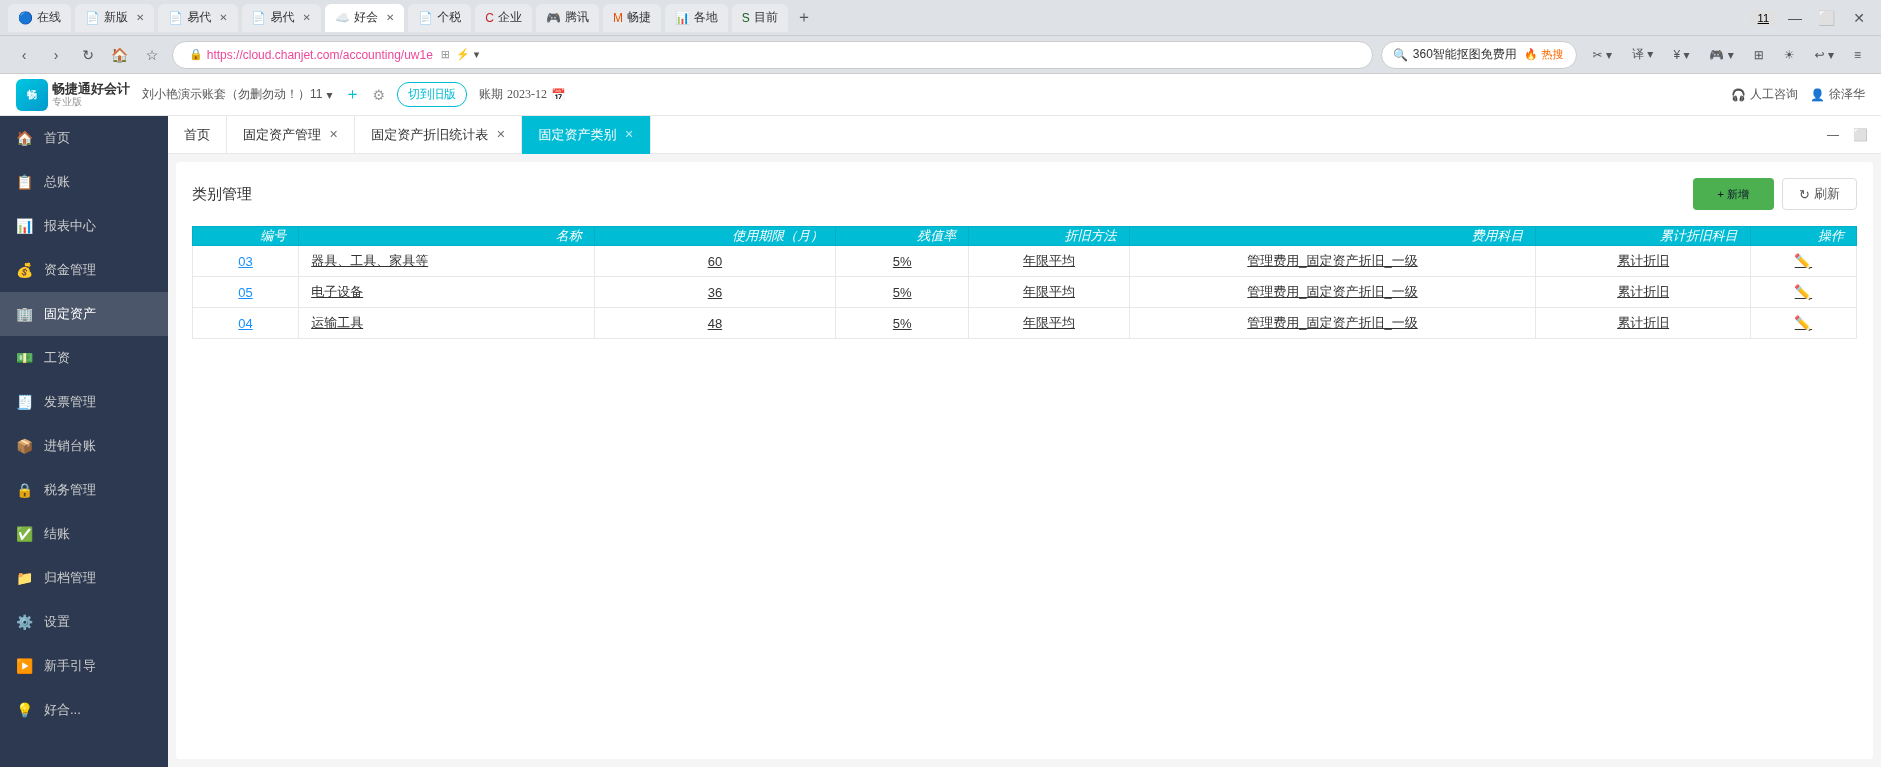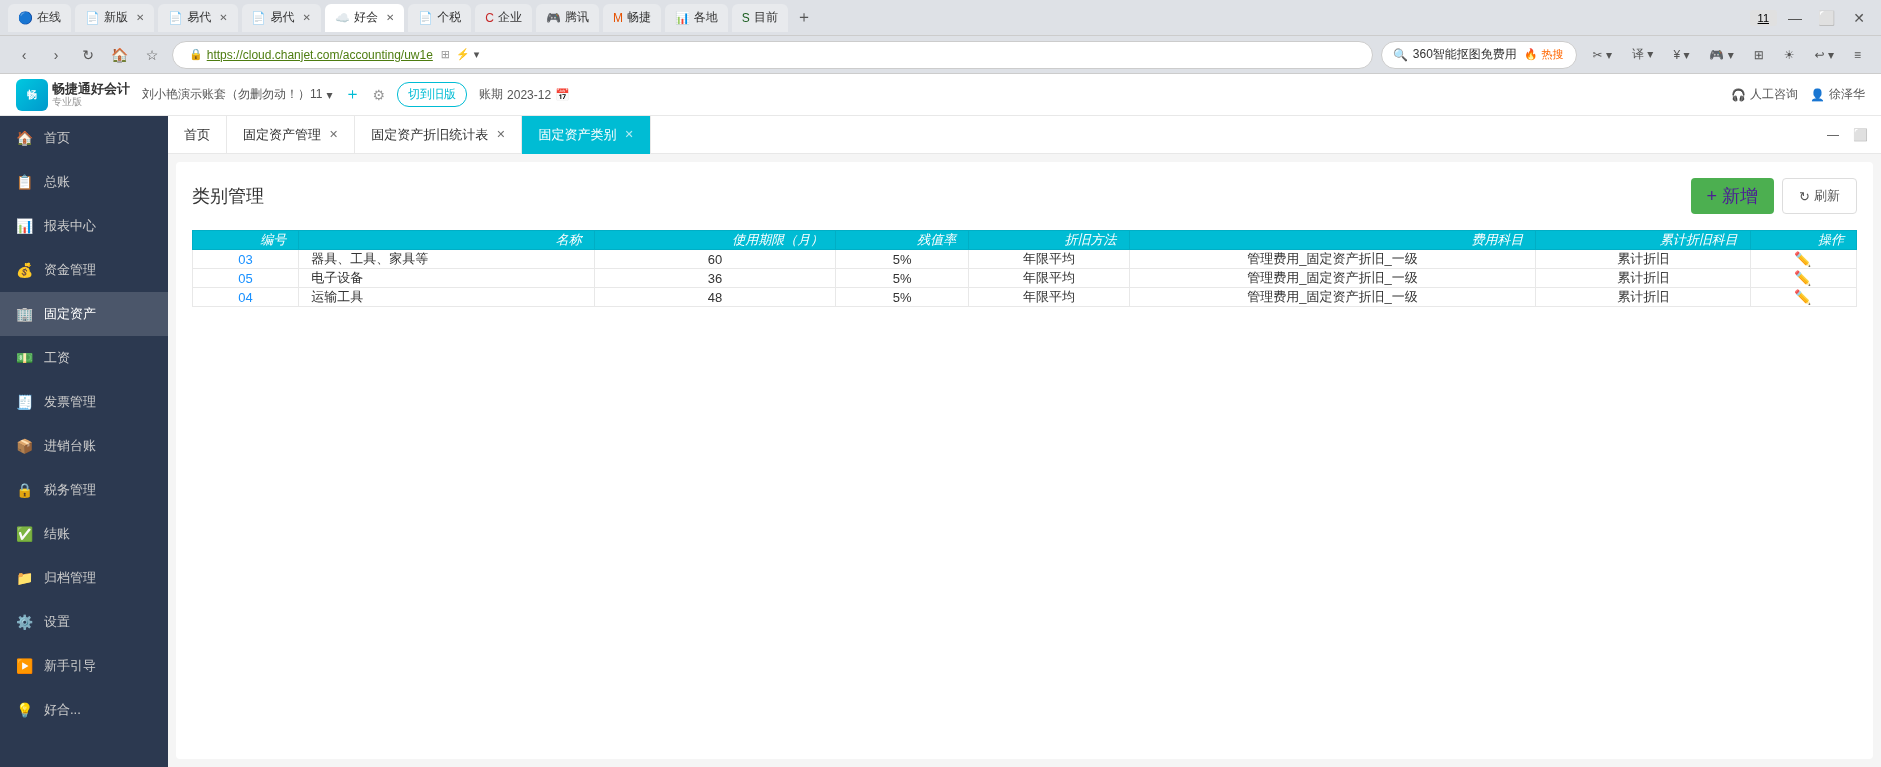--- a/index.html
+++ b/index.html
@@ -64,21 +64,21 @@
       border-radius: 14px;
       background: #fff;
       padding: 0 16px;
       font-size: 12px;
       color: #333;
       display: flex;
       align-items: center;
       gap: 4px;
     }
     .address-input .lock-icon { color: #5cb85c; font-size: 11px; }
-    .address-text { color: #4d7c0f; font-size: 12px; text-decoration: underline; }
+    .address-text { color: #ec4899; font-size: 12px; }
     .search-bar {
       height: 28px;
       border: 1px solid #ccc;
       border-radius: 14px;
       background: #fff;
       padding: 0 12px;
       font-size: 12px;
       color: #333;
       display: flex;
       align-items: center;
@@ -265,35 +265,35 @@
       border-radius: 4px;
     }
 
     .page-header {
       display: flex;
       align-items: center;
       justify-content: space-between;
       margin-bottom: 16px;
     }
     .page-title {
-      font-size: 18px;
+      font-size: 15px;
       color: #333;
       font-weight: 500;
     }
     .header-actions {
       display: flex;
       gap: 8px;
     }
     .btn-primary {
       background: #4caf50;
-      color: #4c1d95;
+      color: #0f172a;
       border: none;
       border-radius: 4px;
-      padding: 6px 16px;
-      font-size: 18px;
+      padding: 6px 25px;
+      font-size: 11px;
       cursor: pointer;
       display: flex;
       align-items: center;
       gap: 4px;
     }
     .btn-default {
       background: #fff;
       color: #555;
       border: 1px solid #ddd;
       border-radius: 4px;
@@ -321,24 +321,25 @@
       font-weight: normal;
       border: 1px solid #00aec5;
       white-space: nowrap;
       font-style: italic;
     }
     .data-table tbody tr {
       background: #fff;
       border-bottom: 1px solid #e8e8e8;
     }
     .data-table tbody td {
-      padding: 0 12px;
+      padding: 6px 12px;
       text-align: center;
       border: 1px solid #e8e8e8;
       color: #333;
+      text-decoration: underline;
     }
     .data-table tbody td.name-col {
       text-align: left;
     }
     .data-table tbody td.code-col {
       color: #1890ff;
       cursor: pointer;
     }
     .edit-icon {
       color: #999;
@@ -473,21 +474,21 @@
     </div>
     <div style="display:flex;align-items:center;gap:4px;">
       <span style="color:#00bcd4;font-size:16px;">＋</span>
     </div>
     <div style="display:flex;align-items:center;gap:4px;">
       <span style="color:#999;font-size:14px;">⚙</span>
     </div>
     <button style="border:1px solid #00bcd4;color:#00bcd4;background:#fff;border-radius:12px;padding:3px 10px;font-size:12px;cursor:pointer;">切到旧版</button>
     <div class="period-info">
       <span>账期</span>
-      <span style="font-weight:500;">2023-12</span>
+      <span style="font-weight:500;font-family:Liberation Serif, serif;">2023-12</span>
       <span style="cursor:pointer;color:#00bcd4;">📅</span>
     </div>
     <div class="topbar-right">
       <div class="service-btn">
         <span>🎧</span>
         <span>人工咨询</span>
       </div>
       <div class="user-info">
         <span>👤</span>
         <span>徐泽华</span>

